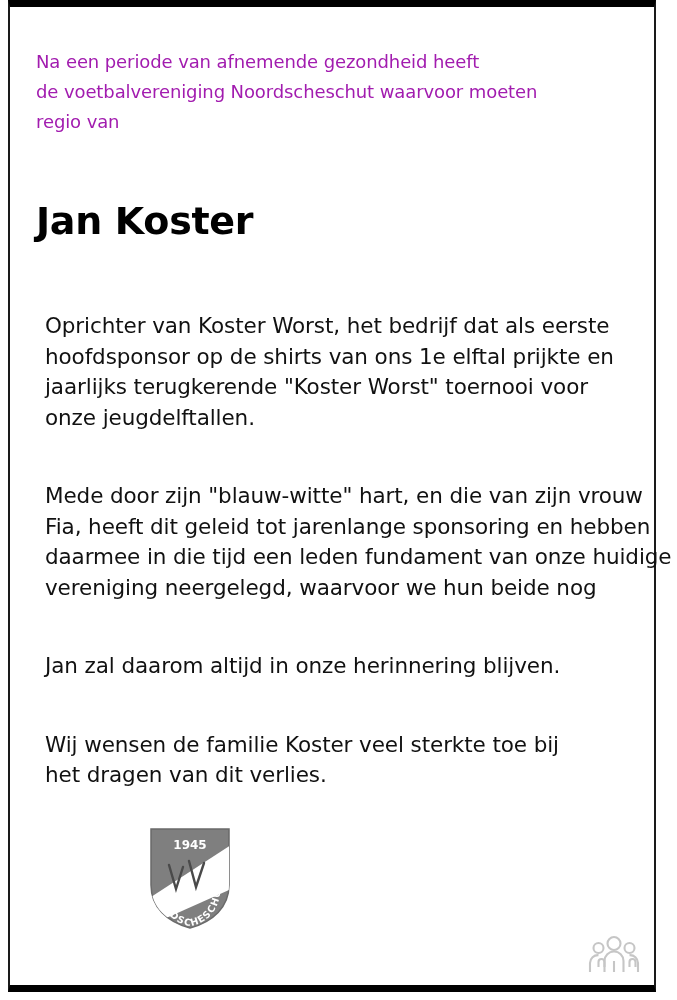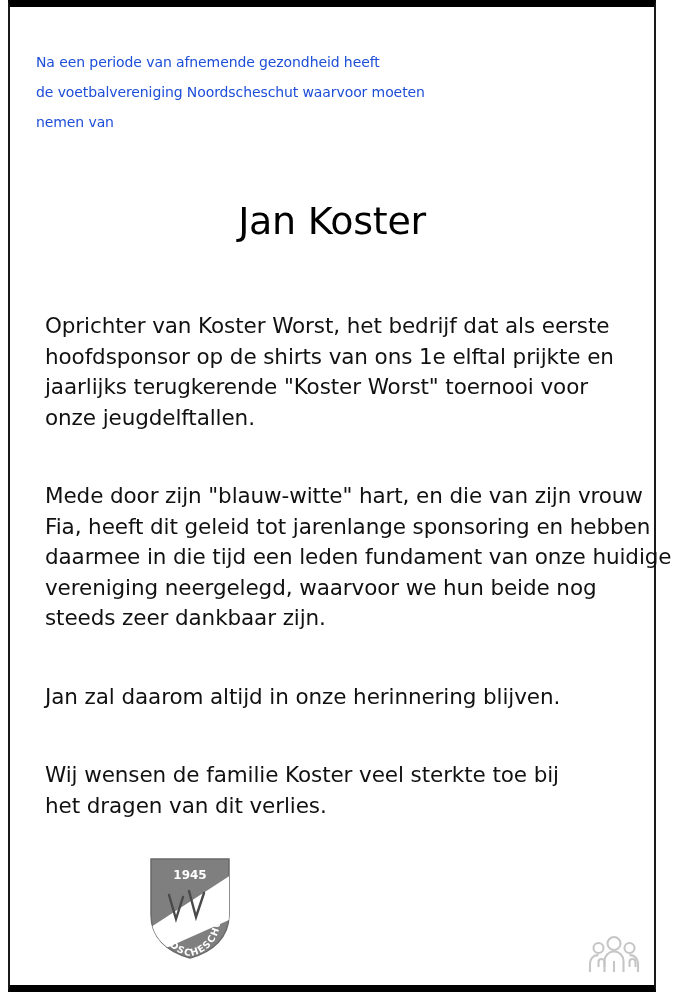--- a/index.html
+++ b/index.html
@@ -34,32 +34,32 @@
     position: absolute;
     left: 0;
     top: 0;
     right: 0;
     bottom: 0;
     padding: 40px 26px 0 26px;
     box-sizing: border-box;
   }
 
   .intro-block {
-    font-size: 14px;
+    font-size: 18px;
     line-height: 30px;
-    color: #1d4ed8;
+    color: #a21caf;
     letter-spacing: -0.1px;
     margin: 0;
   }
   .intro-block .ln { display: block; white-space: nowrap; }
 
   #deceased-name {
-    text-align: center;
+    text-align: left;
     font-size: 38px;
-    font-weight: 400;
+    font-weight: 700;
     color: #000000;
     letter-spacing: -0.3px;
     margin: 0;
     padding-top: 62px;
     padding-bottom: 12px;
   }
 
   .body-paragraph {
     font-size: 21.5px;
     line-height: 30.5px;
@@ -111,42 +111,41 @@
 </style>
 </head>
 <body>
 
 <div id="notice-card">
   <div id="notice-body">
 
     <div class="intro-block">
       <span class="ln">Na een periode van afnemende gezondheid heeft</span>
       <span class="ln">de voetbalvereniging Noordscheschut waarvoor moeten</span>
-      <span class="ln">nemen van</span>
+      <span class="ln">regio van</span>
     </div>
 
     <h1 id="deceased-name">Jan Koster</h1>
 
     <div class="gap-lg"></div>
 
     <div class="body-paragraph">
       <span class="ln">Oprichter van Koster Worst, het bedrijf dat als eerste</span>
       <span class="ln">hoofdsponsor op de shirts van ons 1e elftal prijkte en</span>
       <span class="ln">jaarlijks terugkerende "Koster Worst" toernooi voor</span>
       <span class="ln">onze jeugdelftallen.</span>
     </div>
 
     <div class="gap-md"></div>
 
     <div class="body-paragraph">
       <span class="ln">Mede door zijn "blauw-witte" hart, en die van zijn vrouw</span>
       <span class="ln">Fia, heeft dit geleid tot jarenlange sponsoring en hebben</span>
       <span class="ln">daarmee in die tijd een leden fundament van onze huidige</span>
       <span class="ln">vereniging neergelegd, waarvoor we hun beide nog</span>
-      <span class="ln">steeds zeer dankbaar zijn.</span>
     </div>
 
     <div class="gap-md"></div>
 
     <div class="body-paragraph">
       <span class="ln">Jan zal daarom altijd in onze herinnering blijven.</span>
     </div>
 
     <div class="gap-sm"></div>
 

